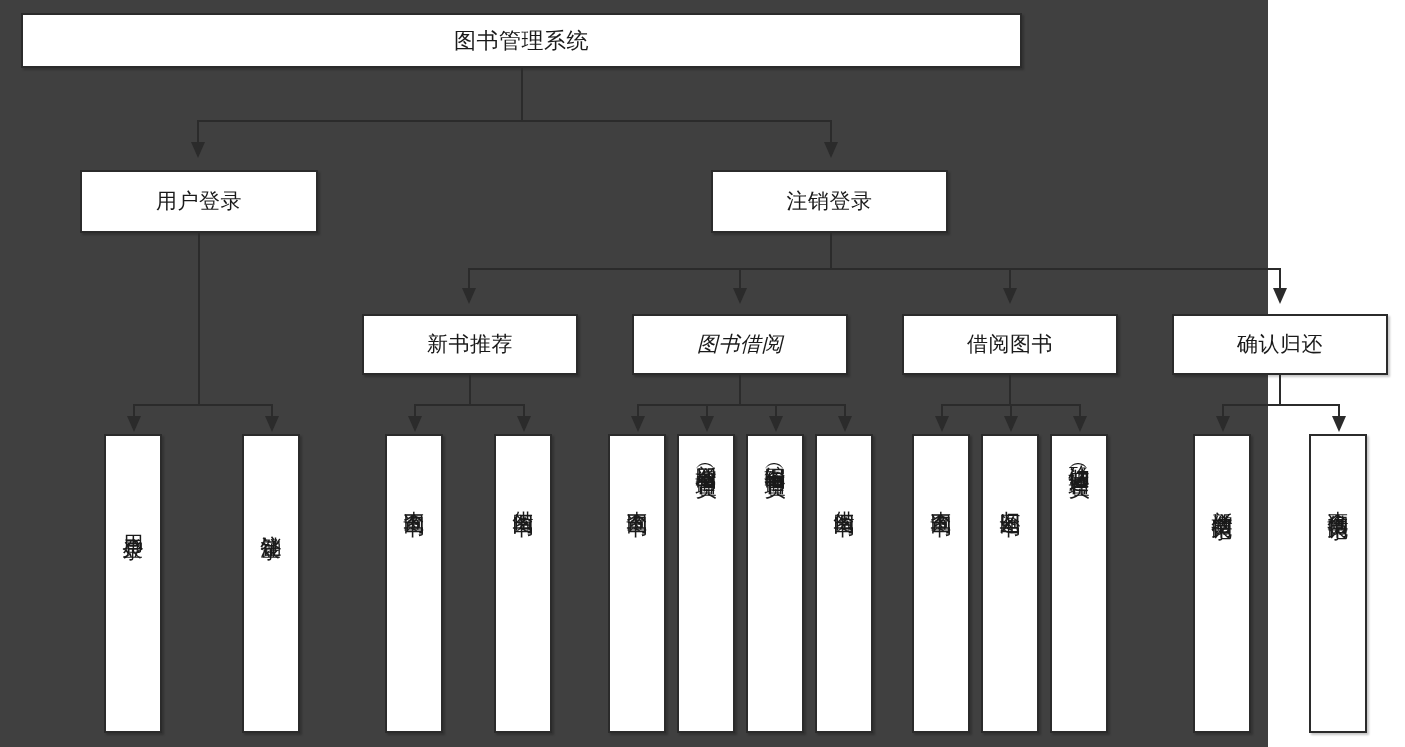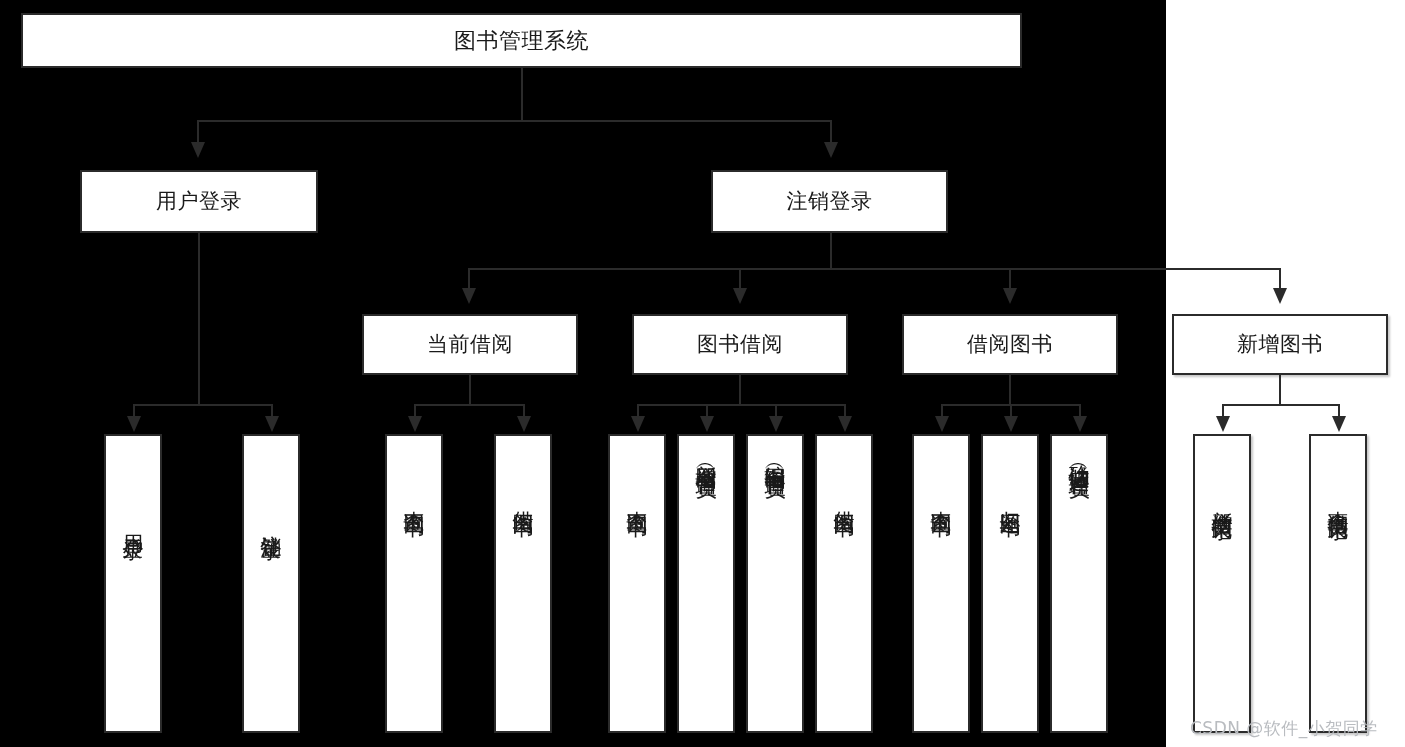--- a/index.html
+++ b/index.html
@@ -1,21 +1,21 @@
 <!DOCTYPE html>
 <html><head>
 <meta charset="utf-8">
 <style>
   html,body{margin:0;padding:0;background:#ffffff;}
   body{
     font-family:"DejaVu Sans","Liberation Sans",sans-serif;
     width:1405px;height:747px;
     overflow:hidden;
   }
-  #stage{position:relative;width:1166px;height:747px;background:#000000;}
+  #stage{position:relative;width:1268px;height:747px;background:#404040;}
 
   
   .node{
     position:absolute;
     box-sizing:border-box;
     background:#ffffff;
     border:2px solid #2b2b2b;
     display:flex;
     align-items:center;
     justify-content:center;
@@ -110,30 +110,30 @@
   <div class="ln vln" style="left:468px;top:268px;height:22px;"></div>
   <div class="arrow" style="left:462px;top:288px;"></div>
   <div class="ln vln" style="left:739px;top:268px;height:22px;"></div>
   <div class="arrow" style="left:733px;top:288px;"></div>
   <div class="ln vln" style="left:1009px;top:268px;height:22px;"></div>
   <div class="arrow" style="left:1003px;top:288px;"></div>
   <div class="ln vln" style="left:1279px;top:268px;height:22px;"></div>
   <div class="arrow" style="left:1273px;top:288px;"></div>
 
   <div class="node h-node" style="left:362px;top:314px;width:216px;height:61px;">
-    <span class="lbl">当前借阅</span>
-  </div>
-  <div class="node h-node" style="left:632px;top:314px;width:216px;height:61px;">
+    <span class="lbl">新书推荐</span>
+  </div>
+  <div class="node h-node" style="left:632px;top:314px;width:216px;height:61px;font-style:italic;">
     <span class="lbl">图书借阅</span>
   </div>
   <div class="node h-node" style="left:902px;top:314px;width:216px;height:61px;">
     <span class="lbl">借阅图书</span>
   </div>
   <div class="node h-node" style="left:1172px;top:314px;width:216px;height:61px;">
-    <span class="lbl">新增图书</span>
+    <span class="lbl">确认归还</span>
   </div>
 
   <div class="ln vln" style="left:469px;top:375px;height:30px;"></div>
   <div class="ln hln" style="left:414px;top:404px;width:111px;"></div>
   <div class="ln vln" style="left:414px;top:404px;height:16px;"></div>
   <div class="arrow" style="left:408px;top:416px;"></div>
   <div class="ln vln" style="left:523px;top:404px;height:16px;"></div>
   <div class="arrow" style="left:517px;top:416px;"></div>
 
   <div class="ln vln" style="left:739px;top:375px;height:30px;"></div>
@@ -200,15 +200,14 @@
     <span class="lbl">确认归还（管理员）</span>
   </div>
 
   <div class="node leaf mid2" style="left:1193px;top:434px;width:58px;height:299px;">
     <span class="lbl">新增借阅记录</span>
   </div>
   <div class="node leaf mid2" style="left:1309px;top:434px;width:58px;height:299px;">
     <span class="lbl">查询借阅记录</span>
   </div>
 
-  <div id="watermark" style="left:1190px;top:717px;">CSDN @软件_小贺同学</div>
 
 </div>
 
 </body></html>

